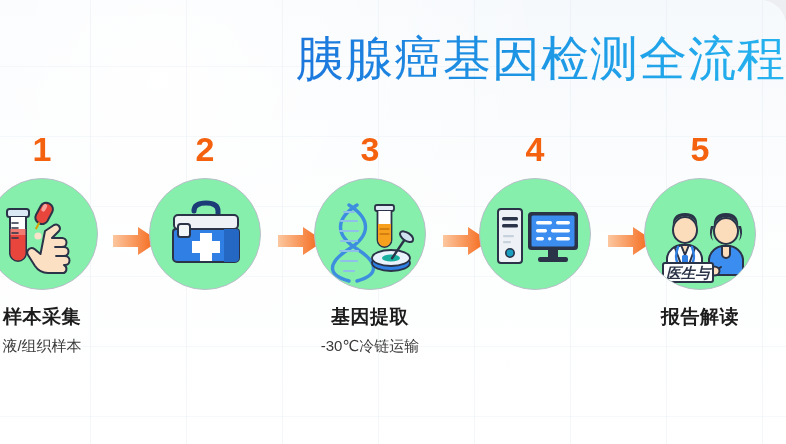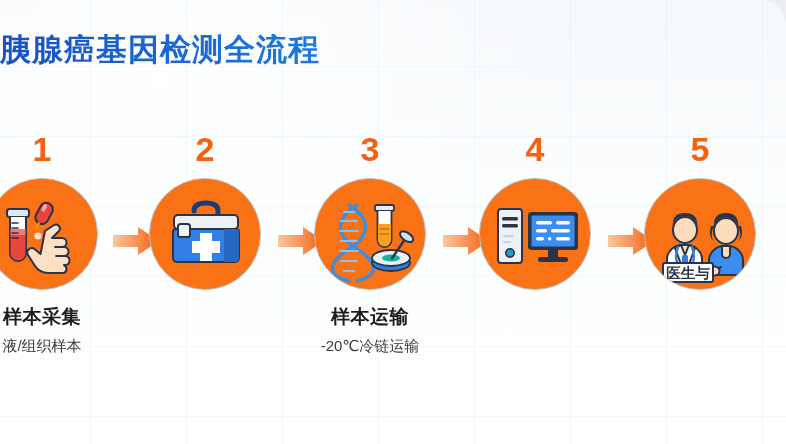--- a/index.html
+++ b/index.html
@@ -41,23 +41,23 @@
       linear-gradient(180deg, #f6f9fc 0%, #fdfefe 58%, #ffffff 100%);
     pointer-events: none;
   }
 
   
   .title {
     position: absolute;
     top: 34px;
     left: 0;
     width: 786px;
-    text-align: left;
-    font-size: 31px;
-    font-weight: bold;
+    text-align: right;
+    font-size: 48px;
+    font-weight: normal;
     letter-spacing: 1px;
     line-height: 1.05;
     background-image: linear-gradient(100deg, #1550c6 0%, #1c73dc 34%, #1d95e4 66%, #25b3ef 100%);
     -webkit-background-clip: text;
     background-clip: text;
     color: transparent;
     -webkit-text-fill-color: transparent;
     white-space: nowrap;
   }
 
@@ -79,24 +79,25 @@
     color: #f4610f;
     line-height: 1;
     height: 38px;
   }
   .circle {
     position: relative;
     width: 112px;
     height: 112px;
     margin: 8px auto 0 auto;
     border-radius: 50%;
-    background: #f97316;
+    background: #86efac;
     border: 1.4px solid #b9bfc9;
     box-sizing: border-box;
     overflow: hidden;
+    font-style: italic;
   }
   .circle svg { display: block; }
   .step-title {
     margin-top: 14px;
     font-size: 19px;
     font-weight: bold;
     color: #1c1c1c;
     letter-spacing: 0.5px;
     white-space: nowrap;
   }
@@ -235,22 +236,22 @@
           <ellipse cx="76" cy="84" rx="19" ry="8" fill="#2f7fe4" stroke="#2a3348" stroke-width="1.8"></ellipse>
           <ellipse cx="76" cy="79" rx="19" ry="8" fill="#eaf2fb" stroke="#2a3348" stroke-width="1.8"></ellipse>
           <ellipse cx="76" cy="79" rx="9" ry="3.6" fill="#19b0a0"></ellipse>
 
           <g transform="rotate(34 86 66)">
             <line x1="86" y1="56" x2="86" y2="82" stroke="#2a3348" stroke-width="2.4" stroke-linecap="round"></line>
             <ellipse cx="86" cy="56" rx="7.5" ry="4" fill="#cfe0ef" stroke="#2a3348" stroke-width="2"></ellipse>
           </g>
         </svg>
       </div>
-      <div class="step-title">样本运输</div>
-      <div class="step-sub">-20℃冷链运输</div>
+      <div class="step-title">基因提取</div>
+      <div class="step-sub">-30℃冷链运输</div>
     </div>
 
     <div class="arrow" style="left:443px;">
       <svg width="46" height="30" viewBox="0 0 46 30">
         <defs>
           <linearGradient id="ag3" x1="0" y1="0" x2="1" y2="0">
             <stop offset="0%" stop-color="#fcc79f"></stop>
               <stop offset="100%" stop-color="#f4600f"></stop>
           </linearGradient>
         </defs>
@@ -321,17 +322,18 @@
           <path d="M28 49 a12 12 0 0 1 24 0 q2 -15 -12 -15 q-14 0 -12 15 z" fill="#2a3348"></path>
 
           <path d="M33 68 q-5 14 3 20" fill="none" stroke="#2f7fe4" stroke-width="2.4" stroke-linecap="round"></path>
           <path d="M47 68 q5 14 -3 20" fill="none" stroke="#2f7fe4" stroke-width="2.4" stroke-linecap="round"></path>
           <circle cx="40" cy="89" r="3.6" fill="#eef2f6" stroke="#2f7fe4" stroke-width="2"></circle>
 
           <rect x="18" y="84" width="50" height="19" rx="2" fill="#ffffff" stroke="#2a3348" stroke-width="2"></rect>
           <text x="43" y="98.5" text-anchor="middle" font-family="'Liberation Sans','DejaVu Sans',sans-serif" font-size="14.5" font-weight="bold" fill="#2a3348">医生与</text>
         </svg>
       </div>
+      <div class="step-title">报告解读</div>
       <div class="step-sub"></div>
     </div>
 
   </div>
 </div>
 
 </body></html>

